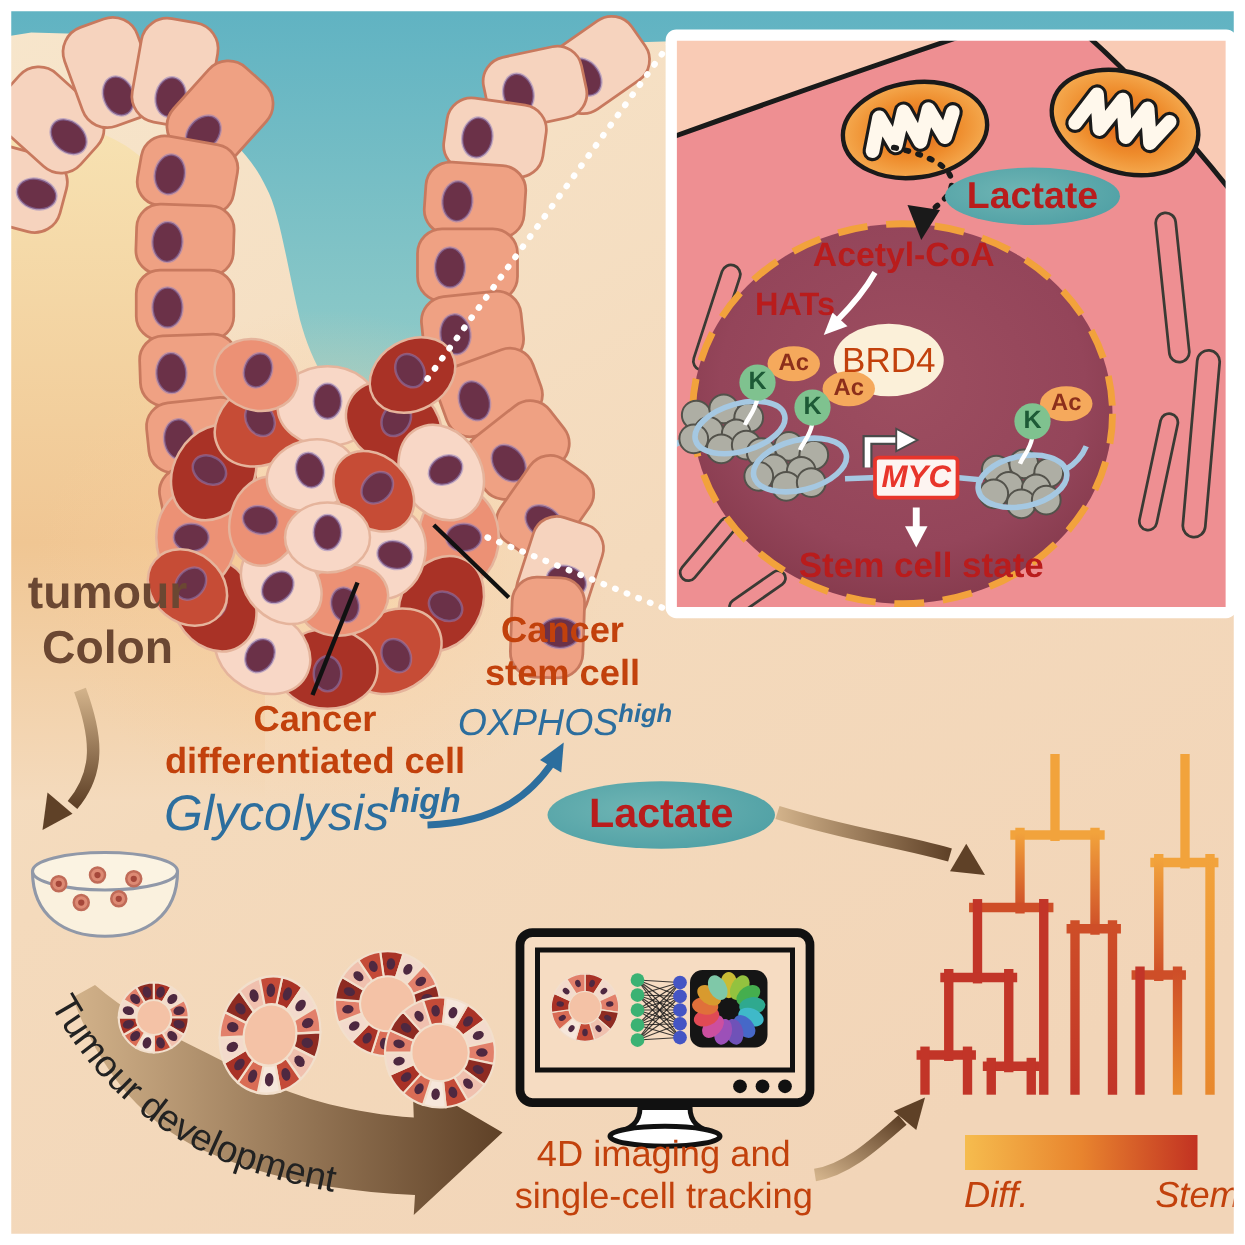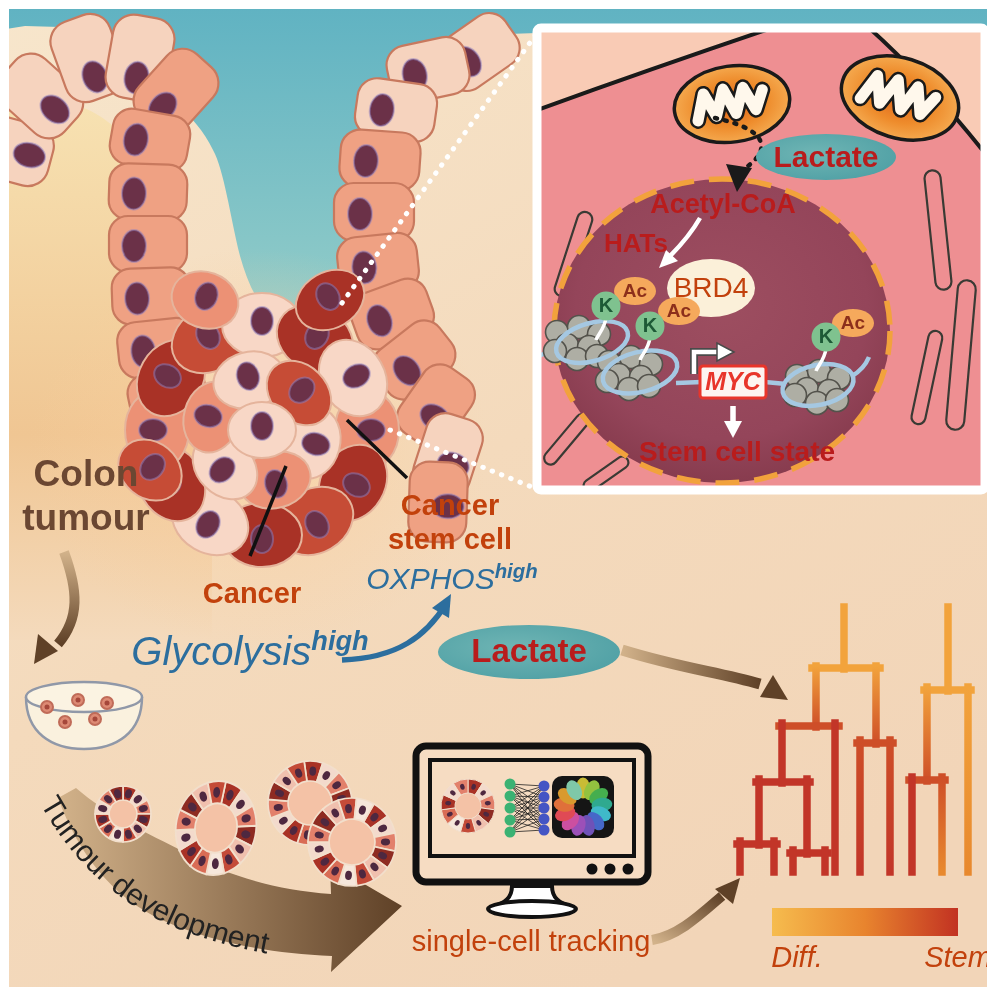--- a/index.html
+++ b/index.html
@@ -701,43 +701,45 @@
       <g>
         <path d="M733,406 L733,424" stroke="#fff" stroke-width="5.5"></path>
         <polygon points="733,438 724,421 742,421" fill="#fff"></polygon>
       </g>
     </g>
     <rect x="537" y="28" width="448" height="462" rx="4" fill="none" stroke="#ffffff" stroke-width="9"></rect>
   </g>
 </svg>
 
 <div class="lbl b brown" style="left:86px;top:496px;font-size:37px;">
-  <div>Colon</div>
-      <div>tumour</div>
+  <div>tumour</div>
+      <div>Colon</div>
 </div>
 
 <div class="lbl b" style="left:252px;top:593px;font-size:29px;">
   <div>Cancer</div>
+      <div>differentiated cell</div>
 </div>
 <div class="lbl i blue" style="left:250px;top:650px;font-size:40px;">
   <span>Glycolysis</span><sup class="b">high</sup>
 </div>
 
 <div class="lbl b" style="left:450px;top:522px;font-size:29px;">
   <div>Cancer</div>
       <div>stem cell</div>
 </div>
 <div class="lbl i blue" style="left:452px;top:578px;font-size:30px;">
   <span>OXPHOS</span><sup class="b">high</sup>
 </div>
 
 <div class="lbl b white" style="left:529px;top:651px;font-size:33px;">Lactate</div>
 
 
 <div class="lbl" style="left:531px;top:941px;font-size:29px;">
+  <div>4D imaging and</div>
       <div>single-cell tracking</div>
 </div>
 
 <div class="lbl i" style="left:797px;top:957px;font-size:29px;">Diff.</div>
 <div class="lbl i" style="left:923px;top:957px;font-size:29px;margin-left:39px;">Stem.</div>
 
 <div class="lbl b white" style="left:826px;top:157px;font-size:30px;">Lactate</div>
 <div class="lbl b white" style="left:723px;top:205px;font-size:27px;">Acetyl-CoA</div>
 <div class="lbl b white" style="left:636px;top:243px;font-size:26px;">HATs</div>
 <div class="lbl" style="left:711px;top:288px;font-size:28px;">BRD4</div>

